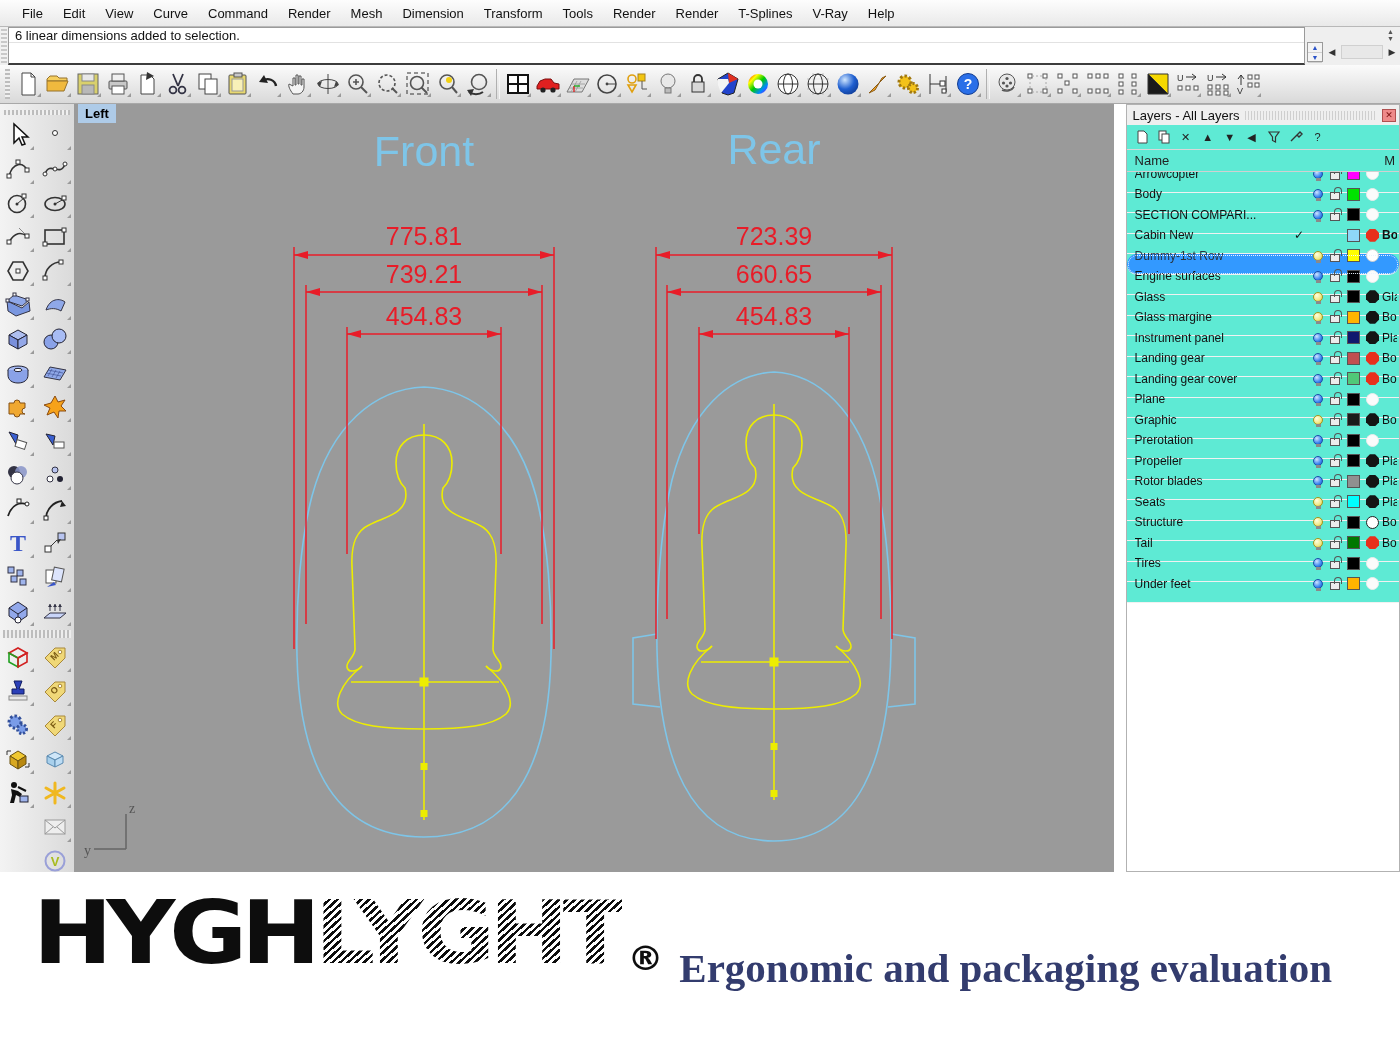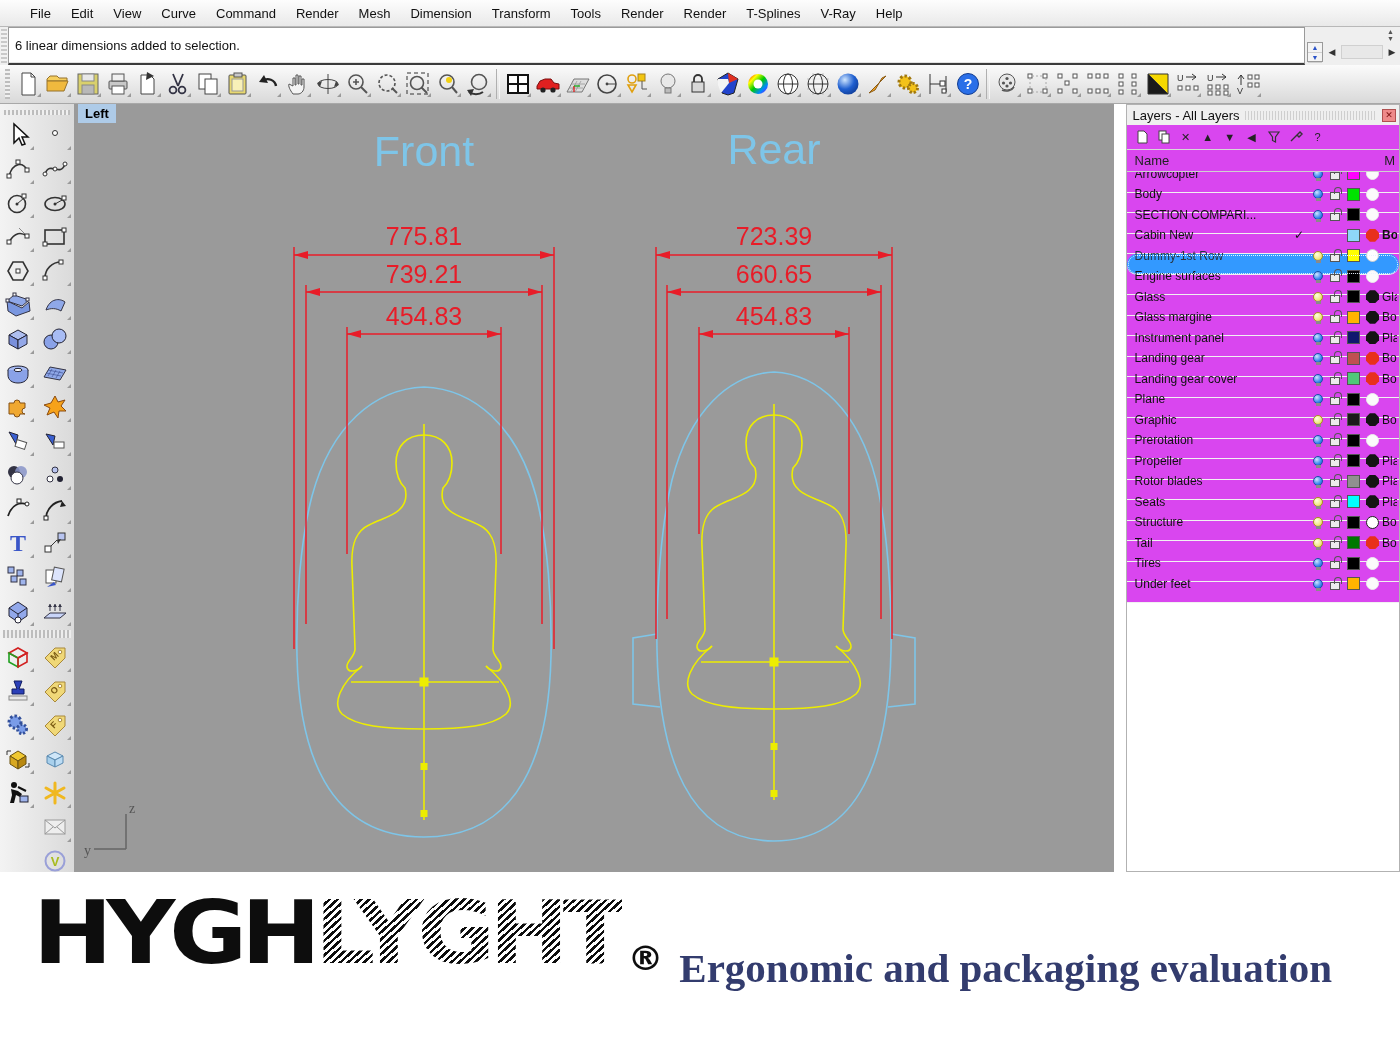--- a/index.html
+++ b/index.html
@@ -2,28 +2,28 @@
 <html><head>
 <meta charset="utf-8">
 <style>
   * { margin:0; padding:0; box-sizing:border-box; }
   html,body { width:1400px; height:1056px; overflow:hidden; background:#fff;
     font-family:"Liberation Sans","DejaVu Sans",sans-serif; font-size:13px; color:#111; }
   .app { position:relative; width:1400px; height:1056px; }
 
   
   .menubar { height:27px; background:linear-gradient(#fdfdfd,#e9e9e9);
-    border-bottom:1px solid #b8b8b8; display:flex; align-items:center; padding-left:20px; }
+    border-bottom:1px solid #b8b8b8; display:flex; align-items:center; padding-left:12px; }
   .mitem { padding:4px 10px; cursor:default; }
 
   
   .cmdwrap { display:grid; grid-template-columns:8px 1fr 95px; background:#efefef; }
   .cmdgrip { background:repeating-linear-gradient(0deg,#c9c9c9 0 2px,#f2f2f2 2px 4px); margin:2px 1px; }
   .cmdcenter { border:1px solid #9a9a9a; background:#fff; border-bottom:2px solid #3c3c3c; }
-  .histrow { height:35px; display:flex; align-items:center; padding-left:6px; border-bottom:1px solid #e2e2e2; }
+  .histrow { height:15px; display:flex; align-items:center; padding-left:6px; border-bottom:1px solid #e2e2e2; }
   .cmdrow { height:26px; display:flex; align-items:center; padding-left:6px; font-weight:bold; }
   .caret { font-weight:normal; margin-left:2px; }
   .cmdside { display:flex; flex-direction:column; justify-content:space-between; padding:1px 2px; }
   .histarrows { align-self:flex-end; display:flex; flex-direction:column; font-size:7px; color:#555; line-height:7px; padding-right:4px; }
   .cmdctrls { display:flex; align-items:center; gap:3px; padding-bottom:2px; }
   .spinbox { width:16px; height:20px; border:1px solid #9a9a9a; background:#f4f4f4; display:flex; flex-direction:column; }
   .spinbox span { flex:1; font-size:7px; line-height:9px; text-align:center; color:#2a52c8; border-bottom:1px solid #d0d0d0; }
   .scrl { font-size:9px; color:#333; width:12px; text-align:center; }
   .scrltrack { flex:1; height:14px; background:#e8e8e8; border:1px solid #d0d0d0; }
 
@@ -51,21 +51,21 @@
 
   
   .viewport { width:1040px; height:768px; background:#9a9a9a; position:relative; }
   .vtab { position:absolute; left:4px; top:0; min-width:38px; height:19px; background:#aecbe8;
     color:#000; font-weight:bold; font-size:13px; display:flex; align-items:center; justify-content:center; padding:0 6px; }
   .viewport svg text.dim { font-family:"Liberation Sans",sans-serif; }
 
   .gap { width:13px; background:#fff; }
 
   
-  .layerspanel { width:308px; background:#d946ef; border:1px solid #b2b2b2; display:flex; flex-direction:column; }
+  .layerspanel { width:308px; background:#5eead4; border:1px solid #b2b2b2; display:flex; flex-direction:column; }
   .lp-title { height:20px; background:#efefef; display:flex; align-items:center; padding:0 3px 0 6px; gap:5px; }
   .lp-title-text { font-size:13px; white-space:nowrap; }
   .lp-texture { flex:1; height:9px; background:repeating-linear-gradient(90deg,#cfcfcf 0 1px,transparent 1px 3px); }
   .lp-close { width:14px; height:13px; background:#ee8a8a; border:1px solid #b05050; color:#7c1010; font-size:9px;
     line-height:11px; text-align:center; font-weight:bold; }
   .lp-tools { height:25px; display:flex; align-items:center; gap:4px; padding:0 6px; border-bottom:1px solid #d8d8d8; }
   .lp-tool { width:18px; height:18px; display:flex; align-items:center; justify-content:center; font-size:11px; color:#222; }
   .lp-tool svg { width:14px; height:14px; }
   .lp-head { height:22px; display:flex; align-items:center; border-bottom:1px solid #d0d0d0; padding:0 4px 0 8px; color:#222; }
   .lp-head .hname { flex:1; }

